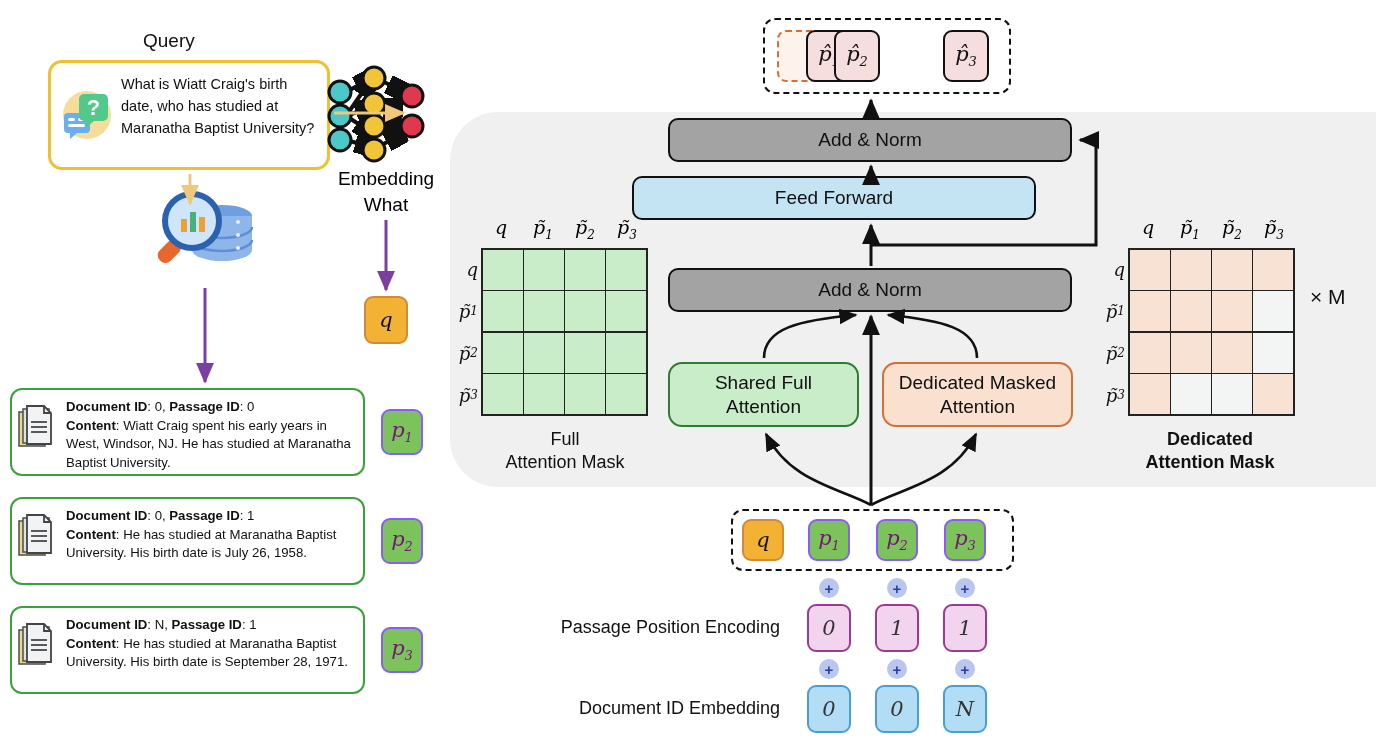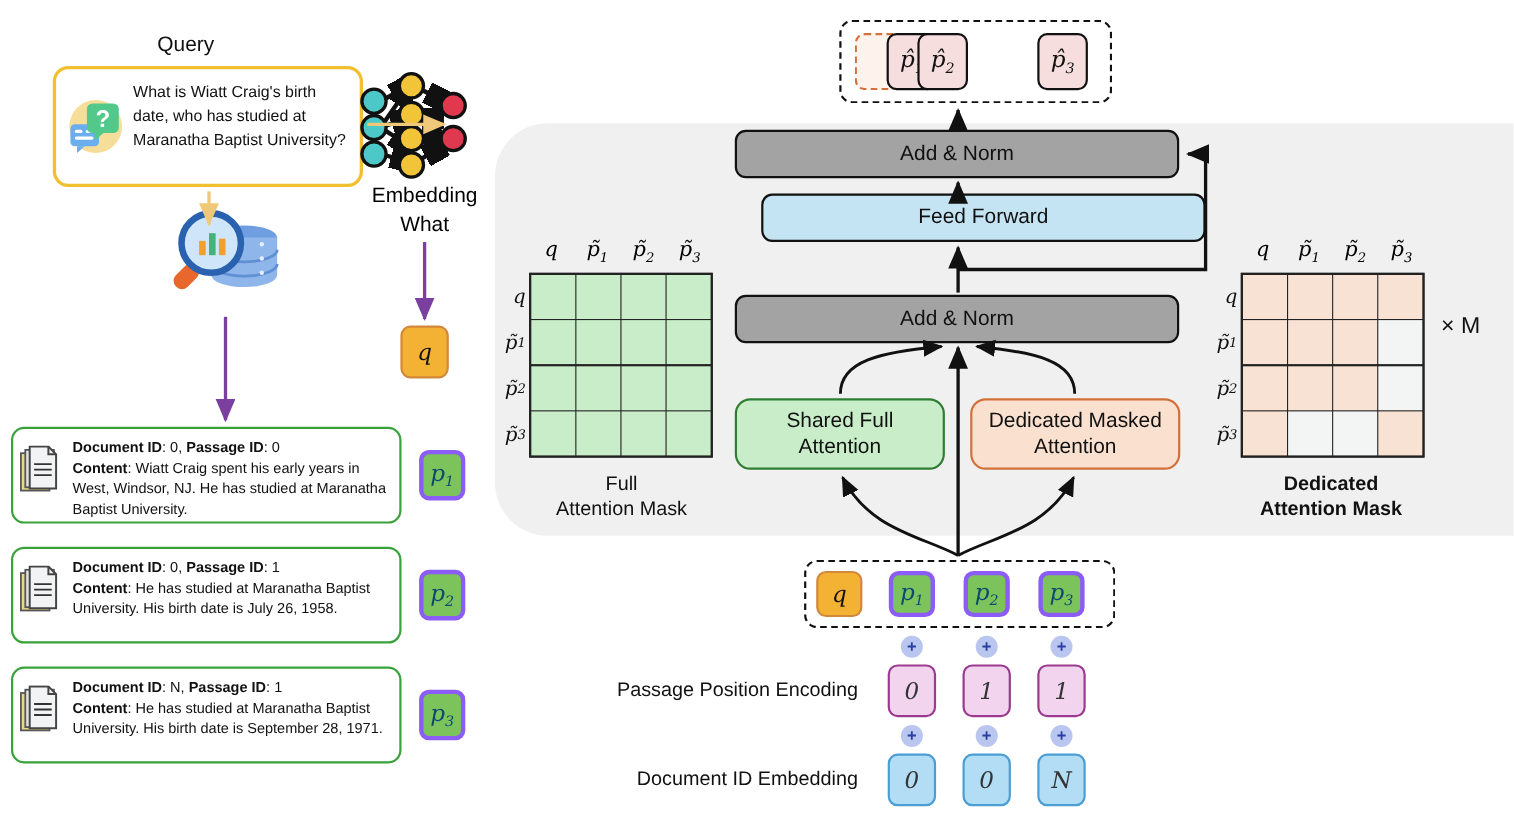--- a/index.html
+++ b/index.html
@@ -58,21 +58,21 @@
     background: #fff; padding: 8px 8px 8px 54px;
     font-size: 13.2px; line-height: 1.42; color: #111;
   }
   .doc-card b { font-weight: bold; }
 
   
   .chip {
     display: flex; align-items: center; justify-content: center;
     border-radius: 9px; font-size: 21px;
   }
-  .chip-p  { background: #7cc35c; border: 4px solid #8b5cf6; color: #0c4a6e;
+  .chip-p  { background: #7cc35c; border: 2px solid #8b5cf6; color: #701a75;
              width: 42px; height: 46px; border-radius: 9px; }
   .chip-q  { background: #f3b233; border: 2px solid #d2893a; color: #111; }
   .chip-ph { background: #f7dede; border: 2.5px solid #111; color: #111; }
   .chip-ph-empty { background: #fdf2ec; border: 2.5px dashed #d2703a; }
   .chip-pos { background: #f2d4ef; border: 2.5px solid #9b3b8f; color: #333; }
   .chip-doc { background: #b3dcf5; border: 2.5px solid #4a9ed4; color: #333; }
 
   .dashed-group { border: 2.5px dashed #111; border-radius: 12px; }
 
   .plus {
@@ -237,21 +237,21 @@
       <span>p̂<sub style="font-size:13px">1</sub></span>
     </div>
   <div class="abs chip chip-ph mathit" style="left:834px; top:30px; width:46px; height:52px;">
       <span>p̂<sub style="font-size:13px">2</sub></span>
     </div>
   <div class="abs chip chip-ph mathit" style="left:943px; top:30px; width:46px; height:52px;">
       <span>p̂<sub style="font-size:13px">3</sub></span>
     </div>
 
   <div class="abs rbox addnorm" style="left:668px; top:118px; width:404px; height:44px;">Add &amp; Norm</div>
-  <div class="abs rbox ffwd" style="left:692px; top:176px; width:404px; height:44px;">Feed Forward</div>
+  <div class="abs rbox ffwd" style="left:632px; top:176px; width:404px; height:44px;">Feed Forward</div>
   <div class="abs rbox addnorm" style="left:668px; top:268px; width:404px; height:44px;">Add &amp; Norm</div>
 
   <div class="abs rbox attn-shared" style="left:668px; top:362px; width:191px; height:65px; flex-direction:column;">
     <span>Shared Full</span>
     <span>Attention</span>
   </div>
   <div class="abs rbox attn-ded" style="left:882px; top:362px; width:191px; height:65px; flex-direction:column;">
     <span>Dedicated Masked</span>
     <span>Attention</span>
   </div>

